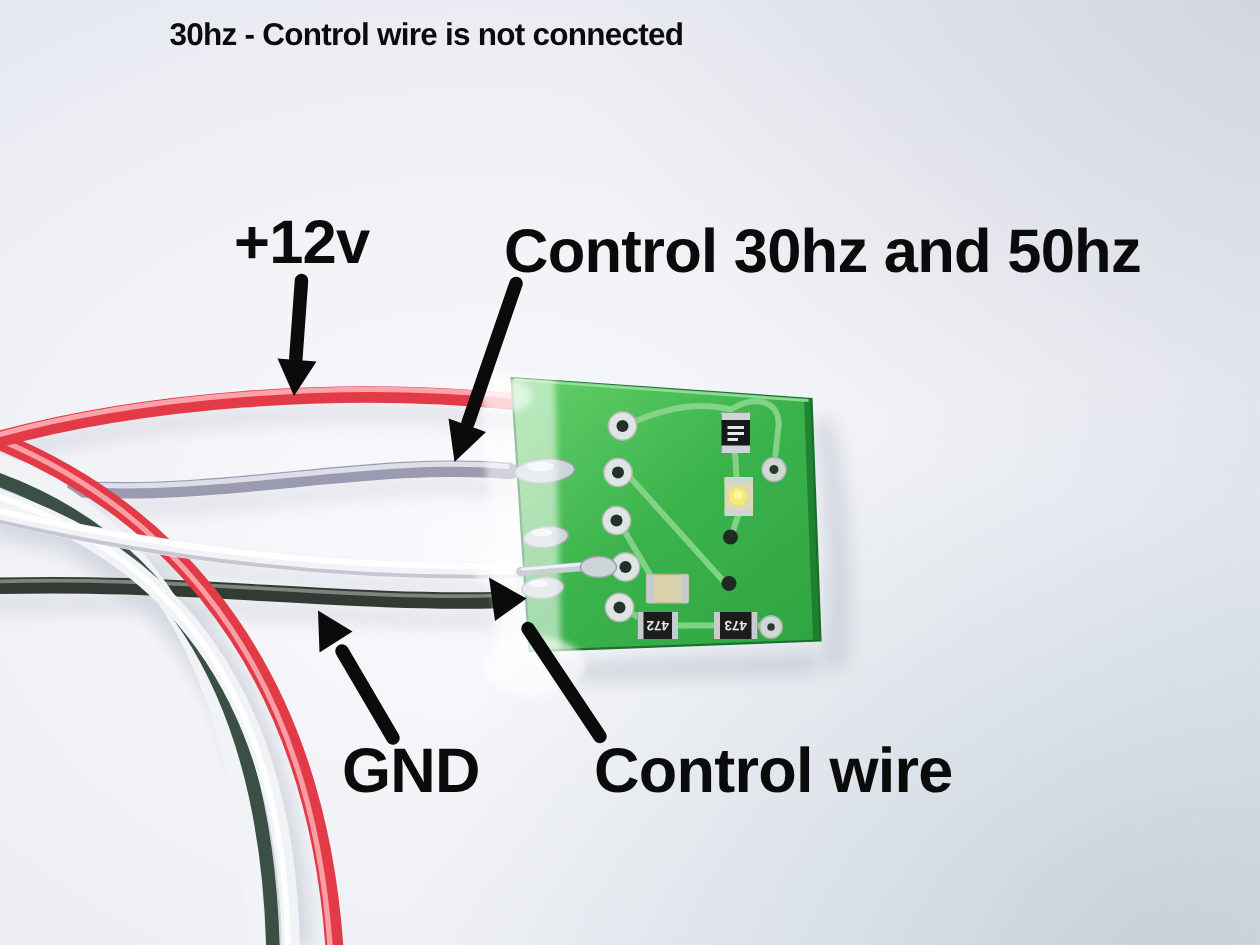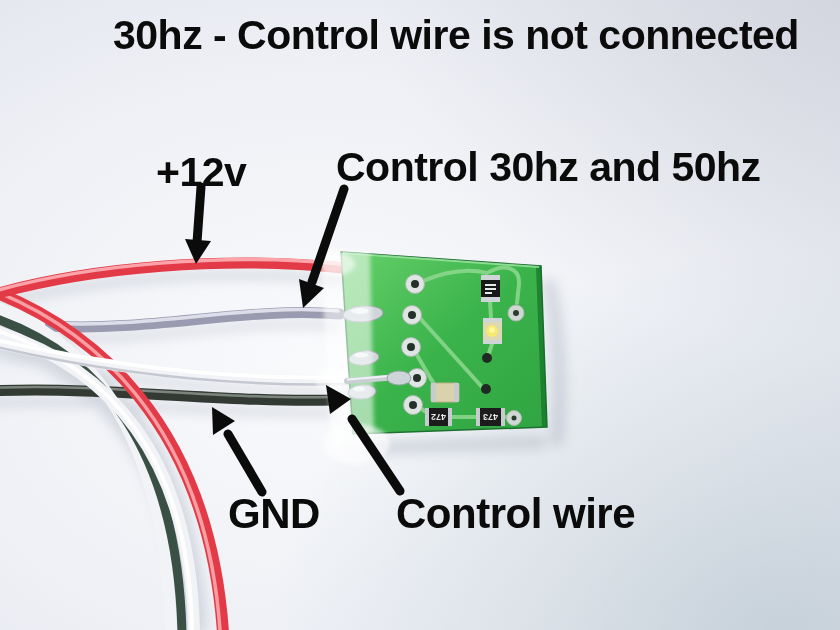--- a/index.html
+++ b/index.html
@@ -6,21 +6,21 @@
   .stage{
     position:relative;width:840px;height:630px;overflow:hidden;
     font-family:"Liberation Sans", sans-serif;
     background:#eef0f5;
   }
   .stage svg{position:absolute;left:0;top:0;}
   .lbl{
     position:absolute;color:#0b0b0b;font-weight:bold;white-space:nowrap;
     letter-spacing:-0.5px;line-height:1.15;
   }
-  .caption{font-size:41px;letter-spacing:-0.5px;}
+  .caption{font-size:21px;letter-spacing:-0.5px;}
   .big{font-size:41px;}
   .huge{font-size:42px;}
 </style>
 </head>
 <body>
 
 <div class="stage">
 
   <svg width="840" height="630" viewBox="0 0 840 630">
     <defs>
@@ -214,18 +214,18 @@
       </g>
       <g>
         <path stroke="#0b0b0b" stroke-width="9" stroke-linecap="round" fill="none" d="M 400 491 L 352 419"></path>
         <polygon fill="#0b0b0b" points="326,385 351,399 330,414"></polygon>
       </g>
     </g>
   </svg>
 
   <div class="lbl caption" style="left:113px;top:12px;">30hz - Control wire is not connected</div>
 
-  <div class="lbl big" style="left:156px;top:149px;">+12v</div>
+  <div class="lbl big" style="left:156px;top:138px;">+12v</div>
   <div class="lbl big" style="left:336px;top:144px;">Control 30hz and 50hz</div>
   <div class="lbl huge" style="left:396px;top:490px;">Control wire</div>
   <div class="lbl huge" style="left:228px;top:490px;">GND</div>
 
 </div>
 
 </body></html>

